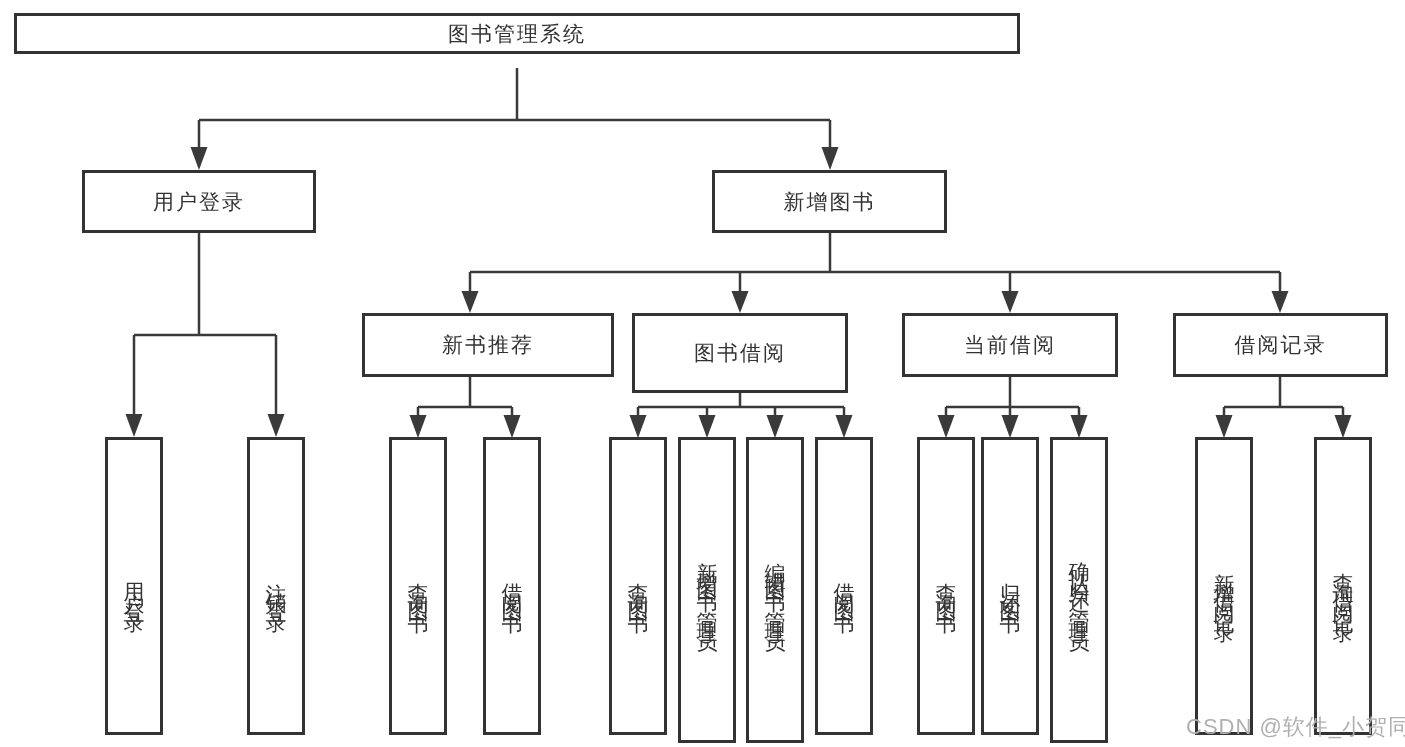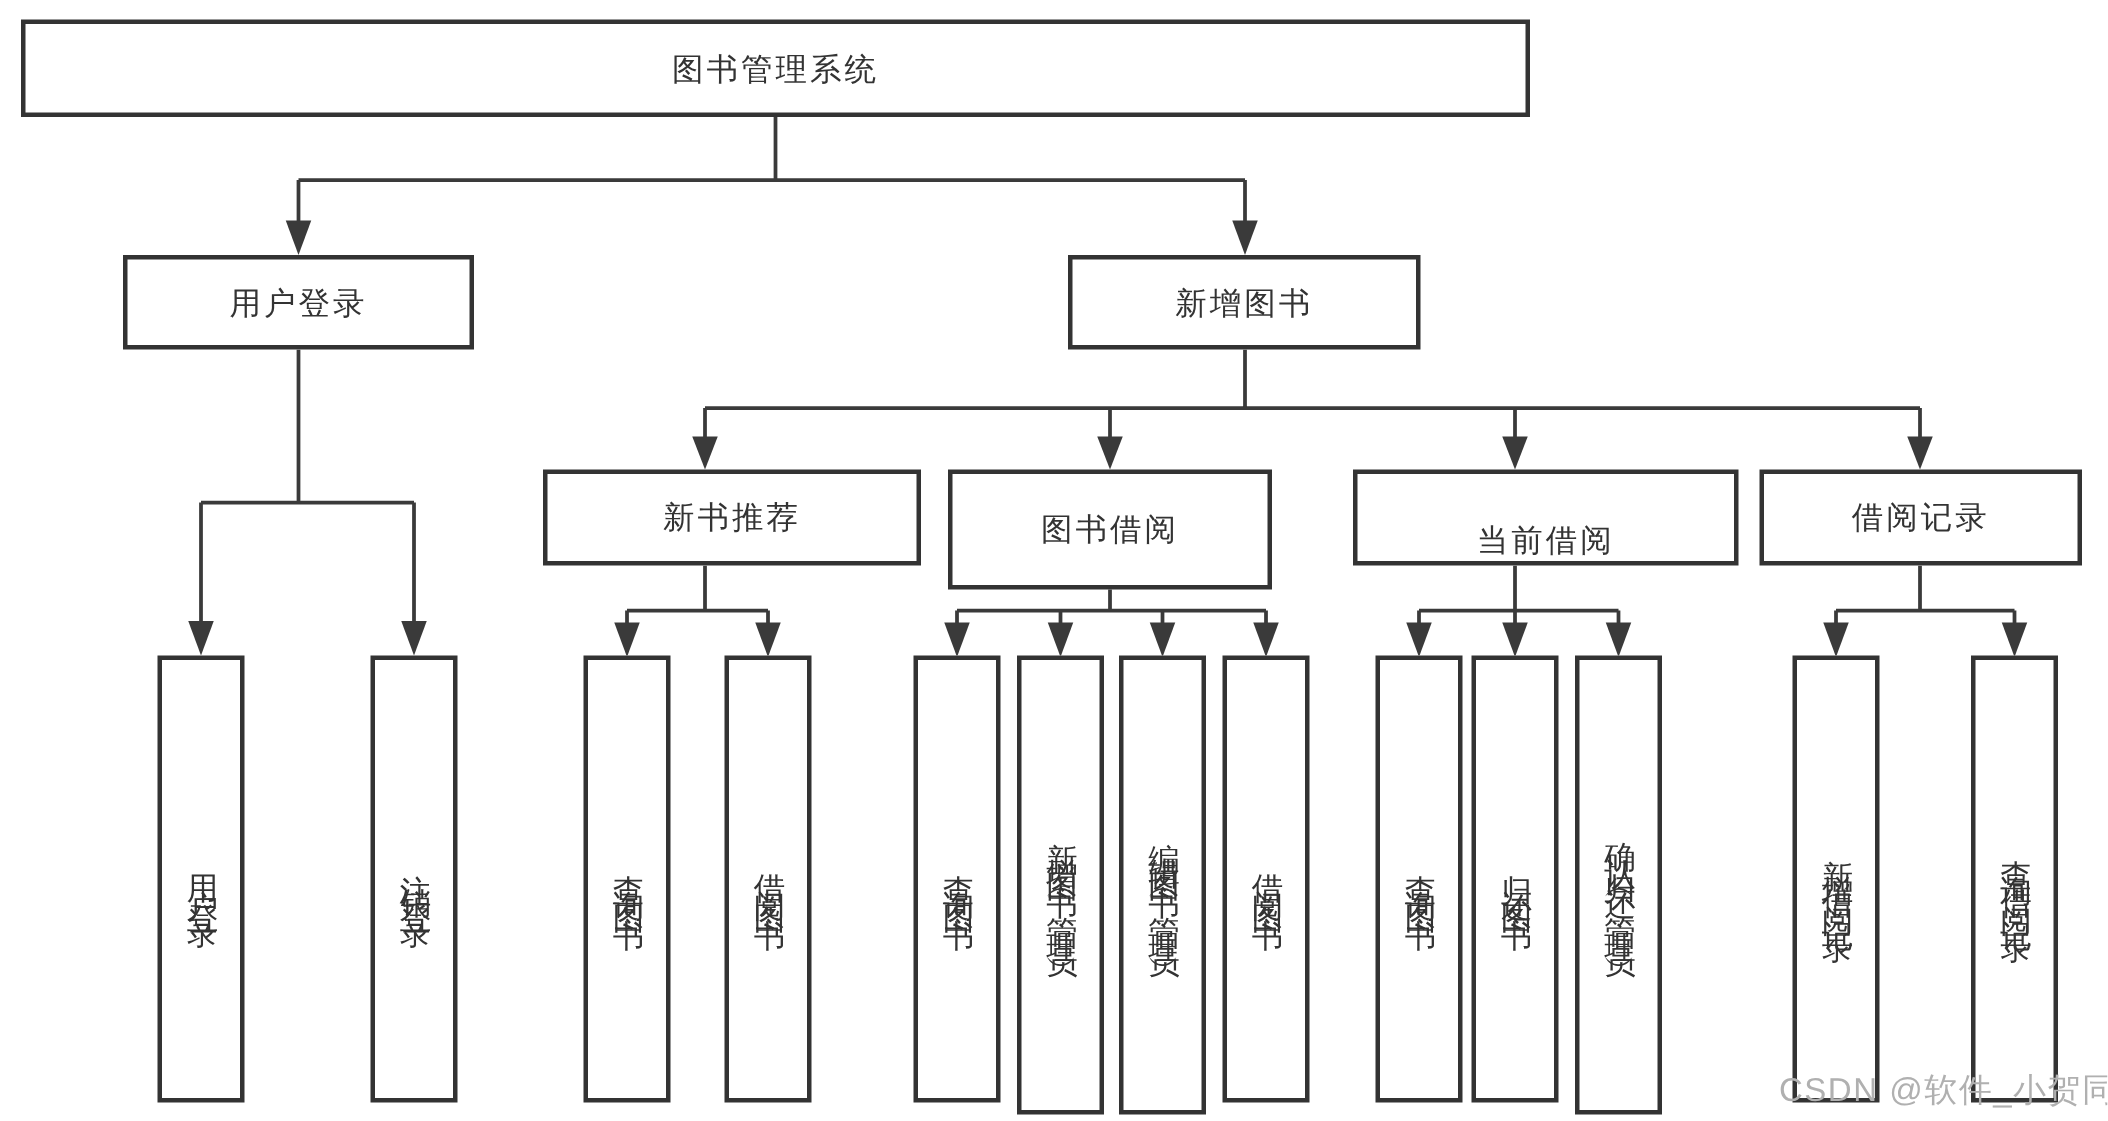--- a/index.html
+++ b/index.html
@@ -105,38 +105,38 @@
       <polygon points="1079,438 1070.5,415 1087.5,415"></polygon>
     </g>
 
     <g>
       <path d="M1280 377 V407 M1224 407 H1343 M1224 407 V417 M1343 407 V417"></path>
       <polygon points="1224,438 1215.5,415 1232.5,415"></polygon>
       <polygon points="1343,438 1334.5,415 1351.5,415"></polygon>
     </g>
   </svg>
 
-  <div class="hbox" style="left:14px; top:13px; width:1006px; height:65px;">
+  <div class="hbox" style="left:14px; top:13px; width:1006px; height:41px;">
     <span>图书管理系统</span>
   </div>
 
   <div class="hbox" style="left:82px; top:170px; width:234px; height:63px;">
     <span>用户登录</span>
   </div>
   <div class="hbox" style="left:712px; top:170px; width:235px; height:63px;">
     <span>新增图书</span>
   </div>
 
   <div class="hbox" style="left:362px; top:313px; width:252px; height:64px;">
     <span>新书推荐</span>
   </div>
   <div class="hbox" style="left:632px; top:313px; width:216px; height:80px;">
     <span>图书借阅</span>
   </div>
-  <div class="hbox" style="left:902px; top:313px; width:257px; height:64px;align-items:flex-end;">
+  <div class="hbox" style="left:902px; top:313px; width:216px; height:64px;">
     <span>当前借阅</span>
   </div>
   <div class="hbox" style="left:1173px; top:313px; width:215px; height:64px;">
     <span>借阅记录</span>
   </div>
 
   <div class="vbox" style="left:105px;">
     <span class="vlabel">用户登录</span>
   </div>
   <div class="vbox" style="left:247px;">

